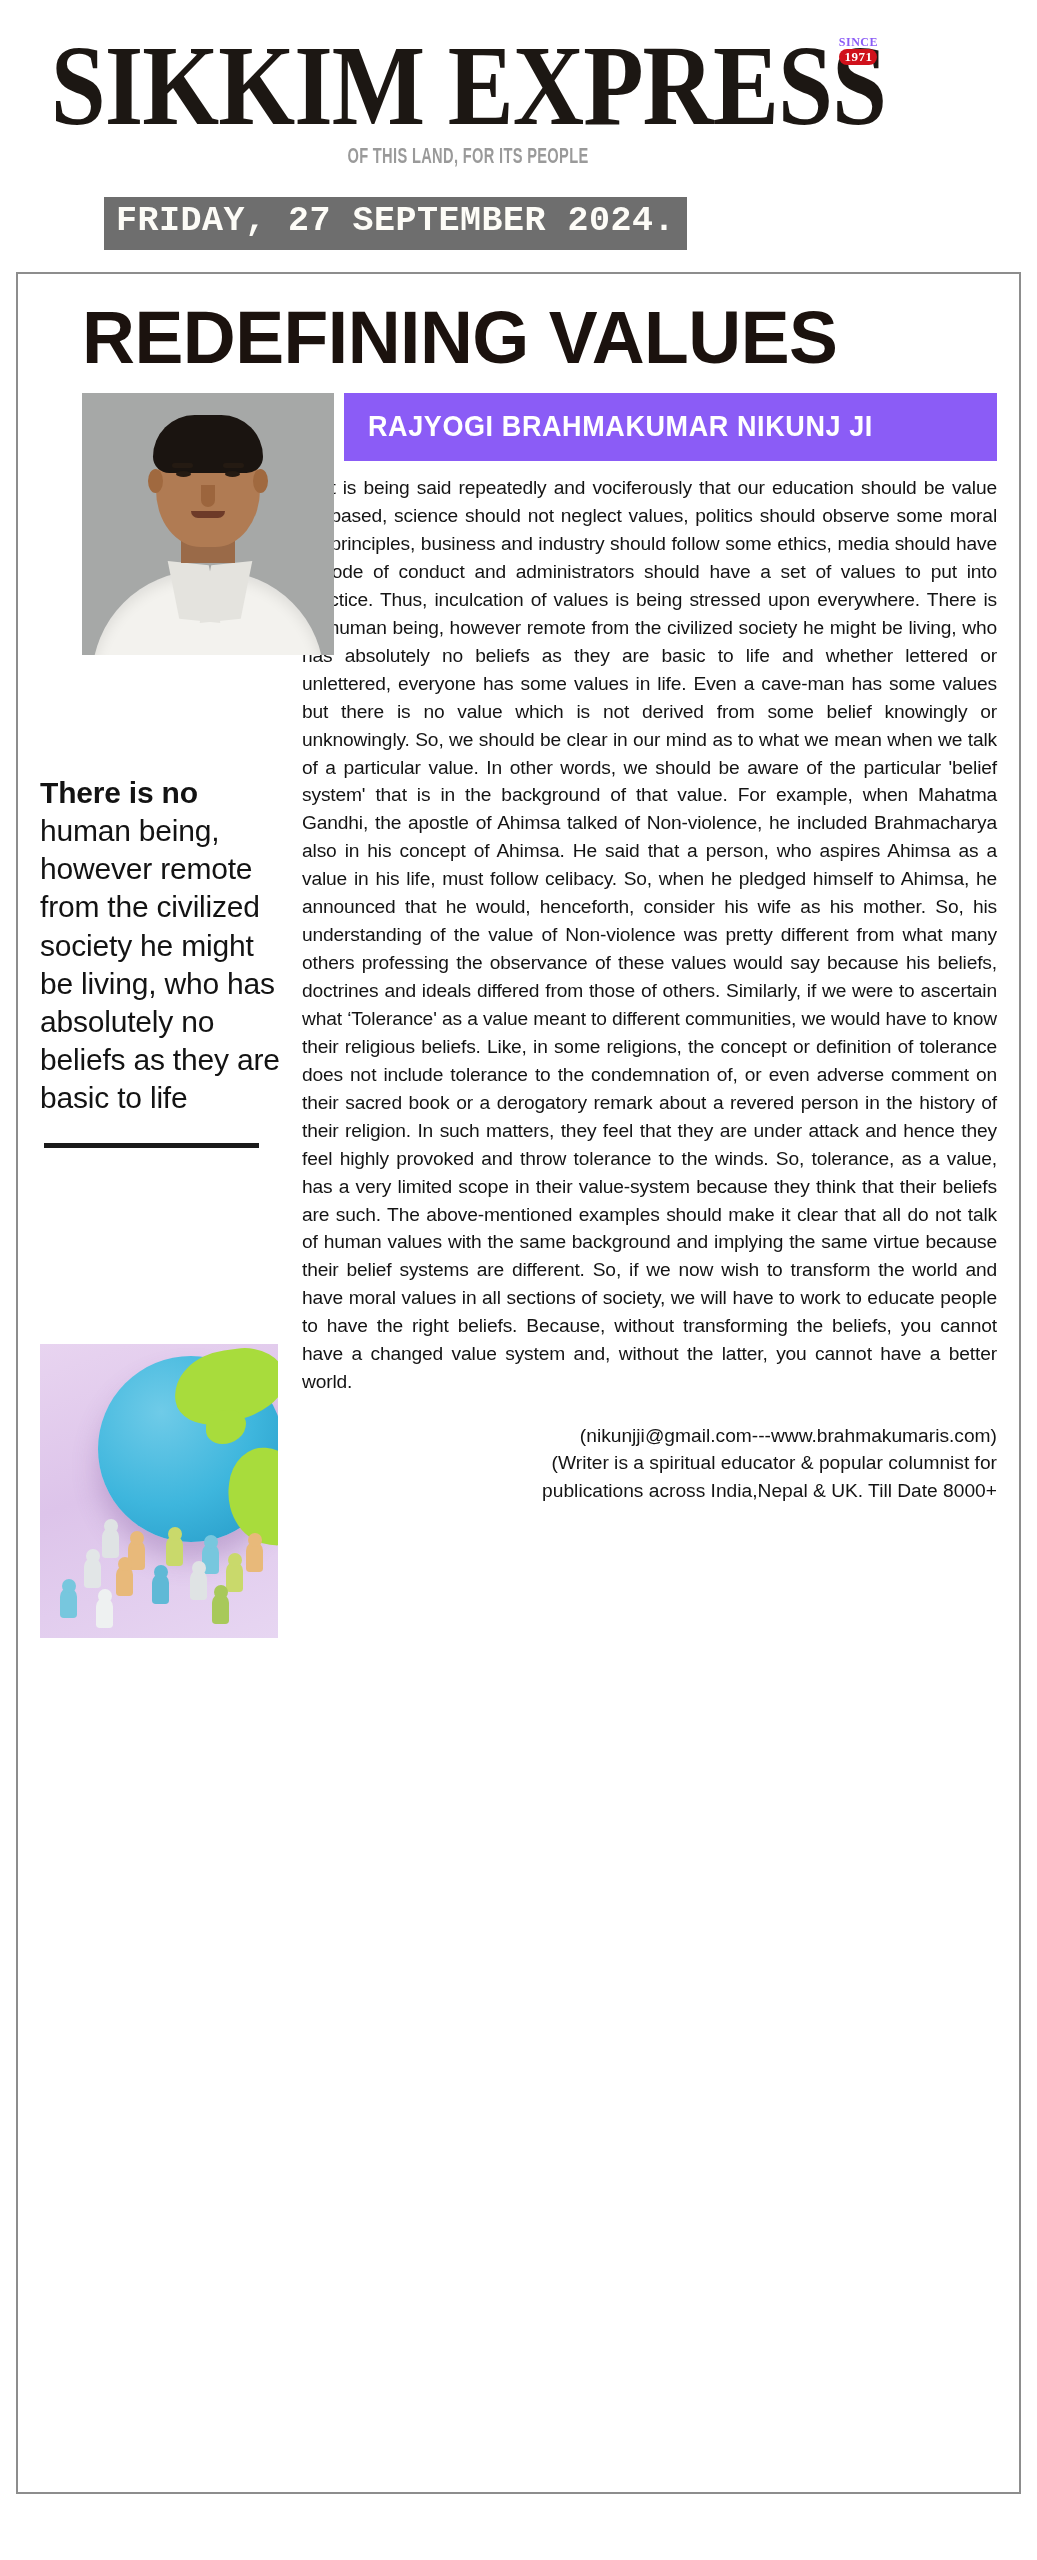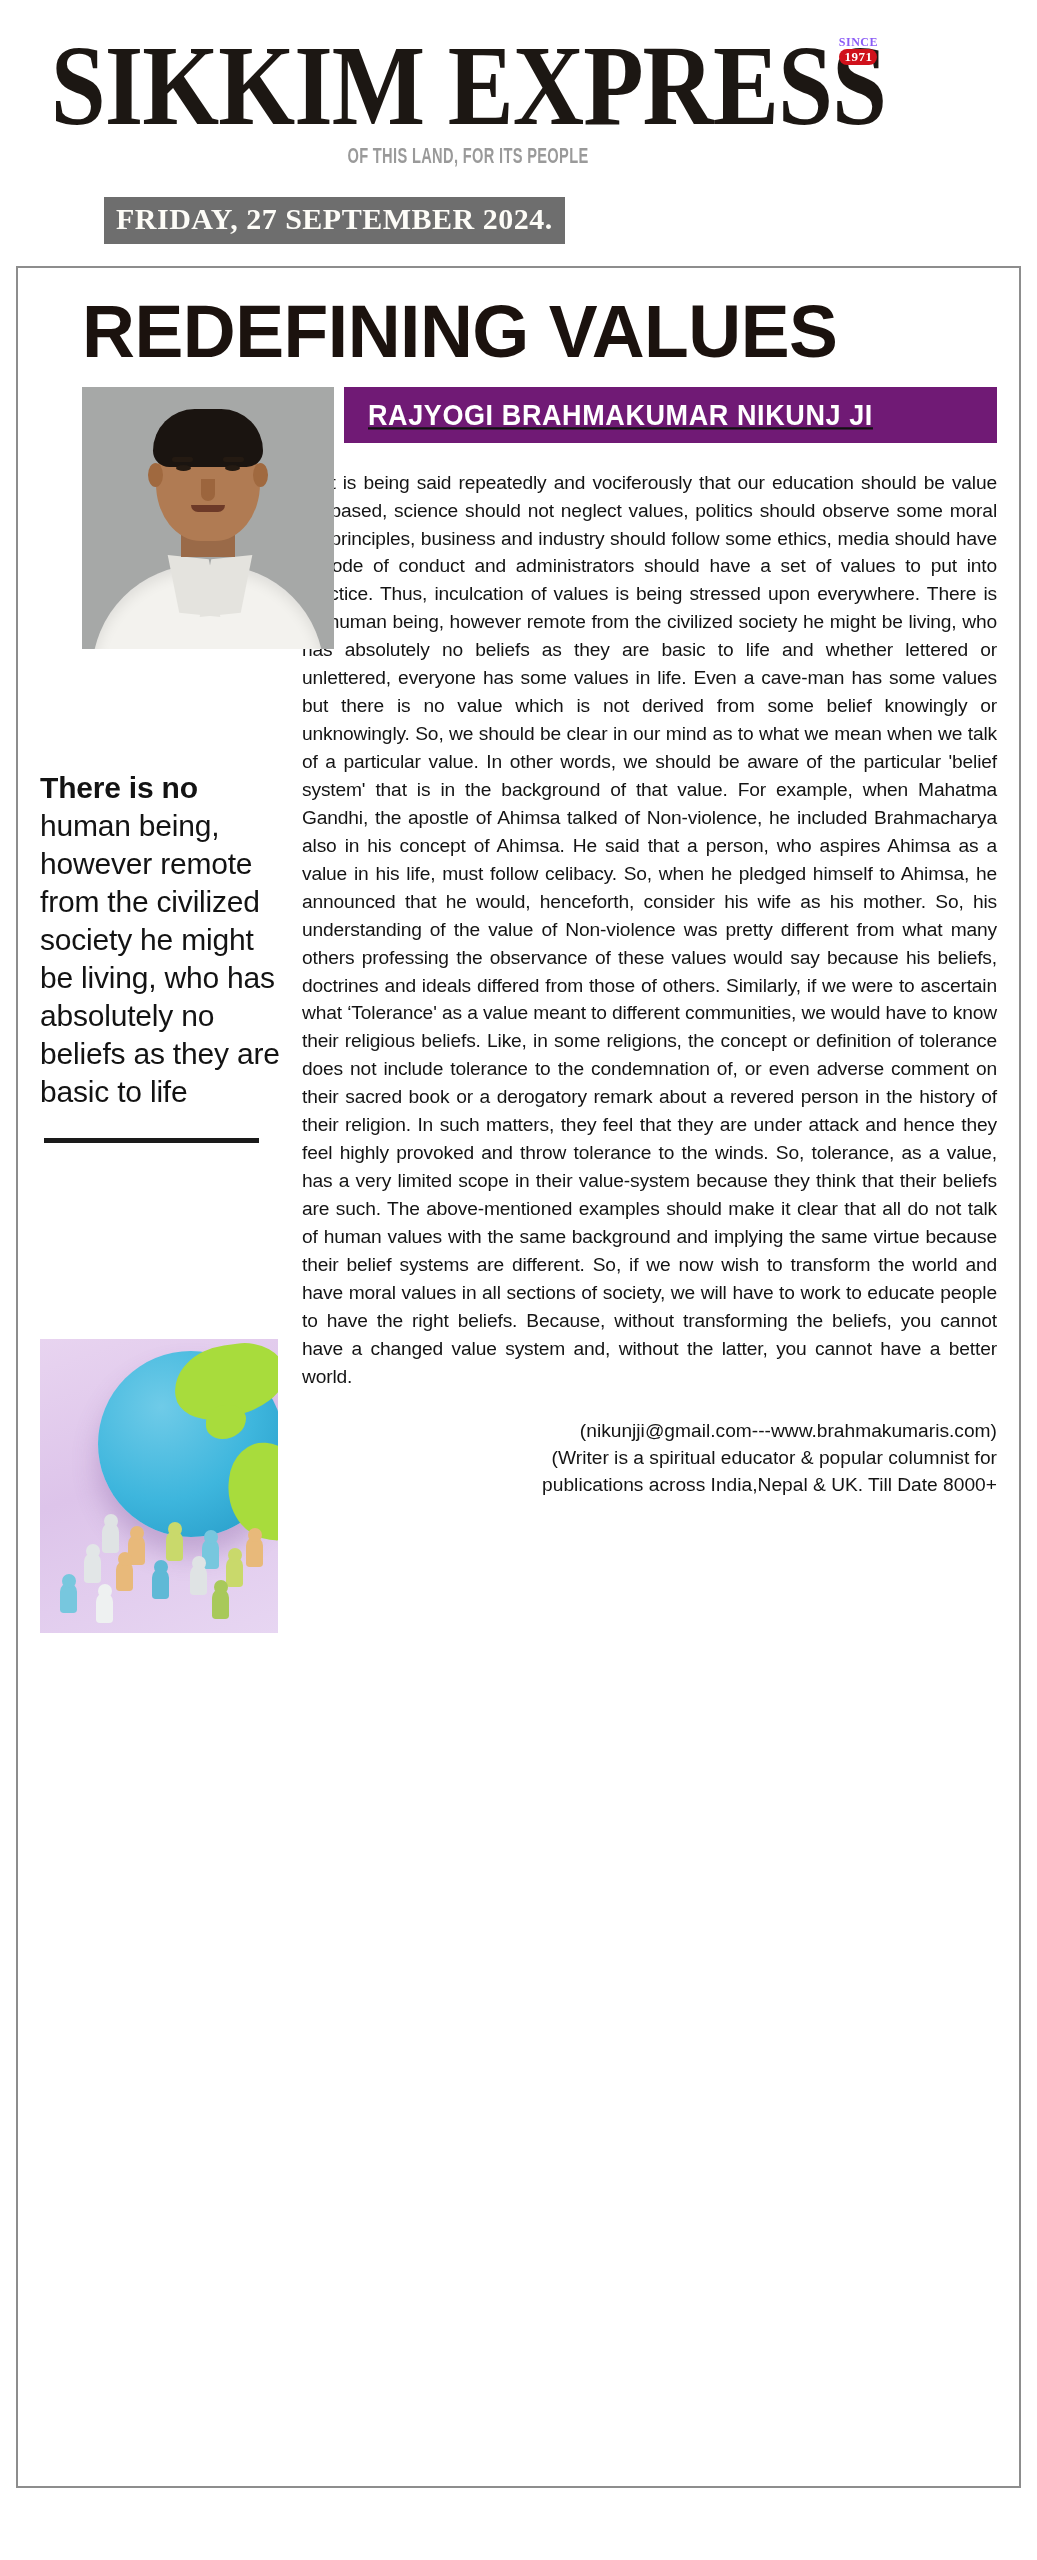--- a/index.html
+++ b/index.html
@@ -79,23 +79,23 @@
 
   
   .date-bar-wrap {
     margin-top: 30px;
     padding-left: 104px;
   }
   .date-bar {
     display: inline-block;
     background: #6e6e6e;
     color: #fdfcf7;
-    font-family: Liberation Serif, serif;
-    font-weight: bold;
-    font-size: 30px;
+    font-family: Liberation Mono, monospace;
+    font-weight: bold;
+    font-size: 35px;
     letter-spacing: 0.5px;
     padding: 5px 12px 9px 12px;
     line-height: 1.1;
     white-space: nowrap;
   }
 
   
   .article {
     margin: 22px 16px 0 16px;
     border: 2px solid #8d8d8d;
@@ -122,26 +122,25 @@
   .byline-row {
     position: relative;
     height: 62px;
     margin-left: 42px;
   }
   .byline-band {
     position: absolute;
     left: 262px;
     right: 0;
     top: 0;
-    height: 56px;
-    background: #701a75;
+    height: 68px;
+    background: #8b5cf6;
     display: flex;
     align-items: center;
     padding-left: 24px;
-    text-decoration: underline;
   }
   .byline-text {
     font-family: "Liberation Sans", sans-serif;
     font-weight: bold;
     font-size: 27px;
     letter-spacing: 0.6px;
     color: #ffffff;
     white-space: nowrap;
     transform: scaleY(1.12);
     transform-origin: left center;

